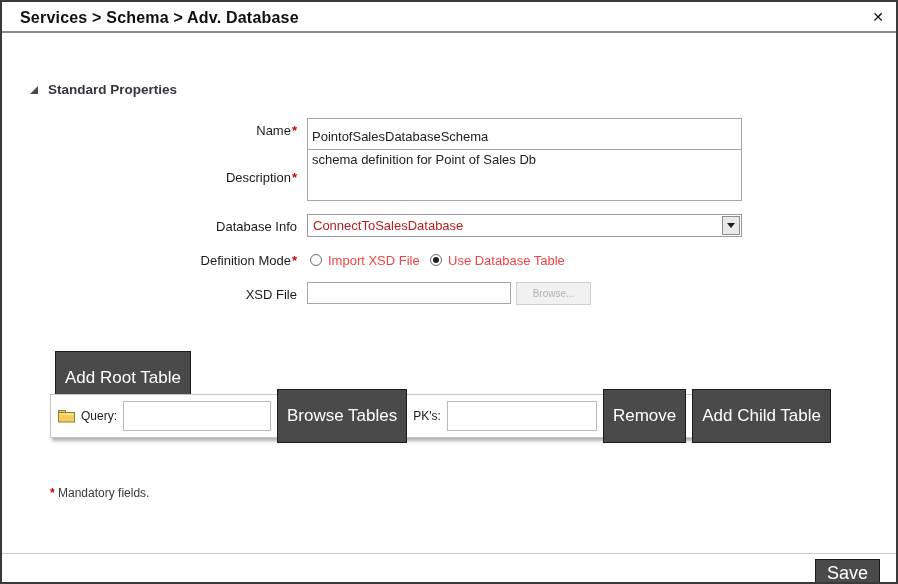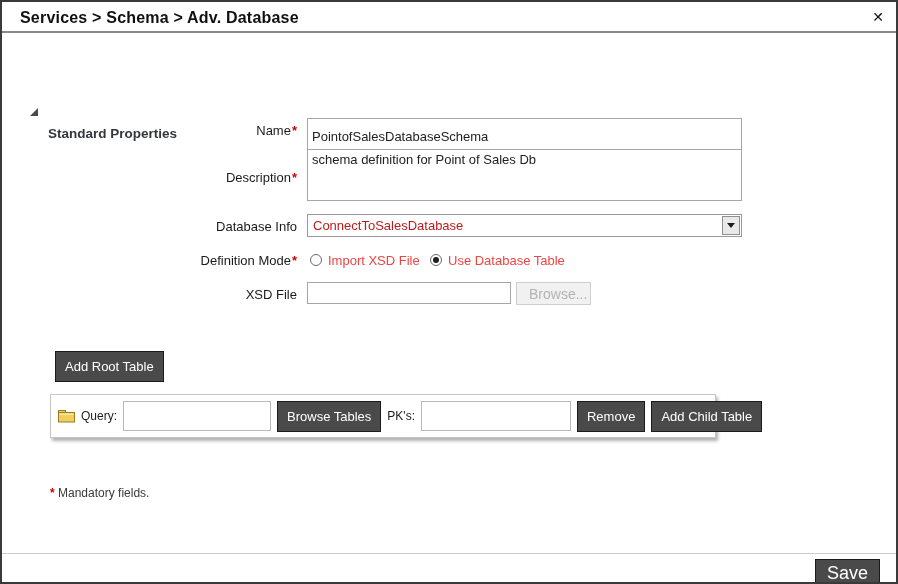--- a/index.html
+++ b/index.html
@@ -30,21 +30,21 @@
     position: absolute; right: 12px; top: 6px;
     font-size: 14px; font-weight: bold; color: #111;
     cursor: pointer; line-height: 18px;
   }
   
   .sec-head {
     position: absolute; display: flex; align-items: center; gap: 10px;
     cursor: pointer;
   }
   .sec-head .sec-title {
-    font-size: 13.5px; font-weight: bold; color: #33373c; margin-top: 44px;
+    font-size: 13.5px; font-weight: bold; color: #33373c;
   }
   .tri-expanded {
     width: 0; height: 0;
     border-top: 8px solid transparent;
     border-right: 8px solid #4a4a4a;
     display: inline-block;
   }
   .tri-collapsed { display: inline-block; line-height: 0; }
   
   .flabel {
@@ -82,26 +82,26 @@
     border: 1px solid #6b6b6b; background: #fdfdfd; cursor: pointer;
   }
   .radio.checked::after {
     content: ""; position: absolute; left: 2px; top: 2px;
     width: 6px; height: 6px; border-radius: 50%; background: #1f1f1f;
   }
   .radio-label { position: absolute; font-size: 13px; color: #ef4444; }
   
   .dark-btn {
     background: #4a4a4a; color: #fff; border: 1px solid #1b1b1b;
-    font-family: inherit; font-size: 13px; padding: 7px 9px;
+    font-family: inherit; font-size: 17px; padding: 16px 9px;
     cursor: pointer; white-space: nowrap;
   }
   .disabled-btn {
     background: #f1f1f1; color: #b3b3b3; border: 1px solid #cfcfcf;
-    font-family: inherit; font-size: 14px; padding: 3px 12px;
+    font-family: inherit; font-size: 10px; padding: 3px 12px;
   }
   #addRootTableBtn { position: absolute; left: 53px; top: 349px; }
   #browseXsdBtn { position: absolute; left: 514px; top: 280px; width: 75px; height: 23px; }
   
   .query-box {
     position: absolute; left: 48px; top: 392px; width: 666px; height: 44px;
     border: 1px solid #c6c6c6; background: #fff;
     box-shadow: 2px 3px 3px rgba(0,0,0,0.30);
     display: flex; align-items: center; gap: 6px; padding: 0 7px;
   }

